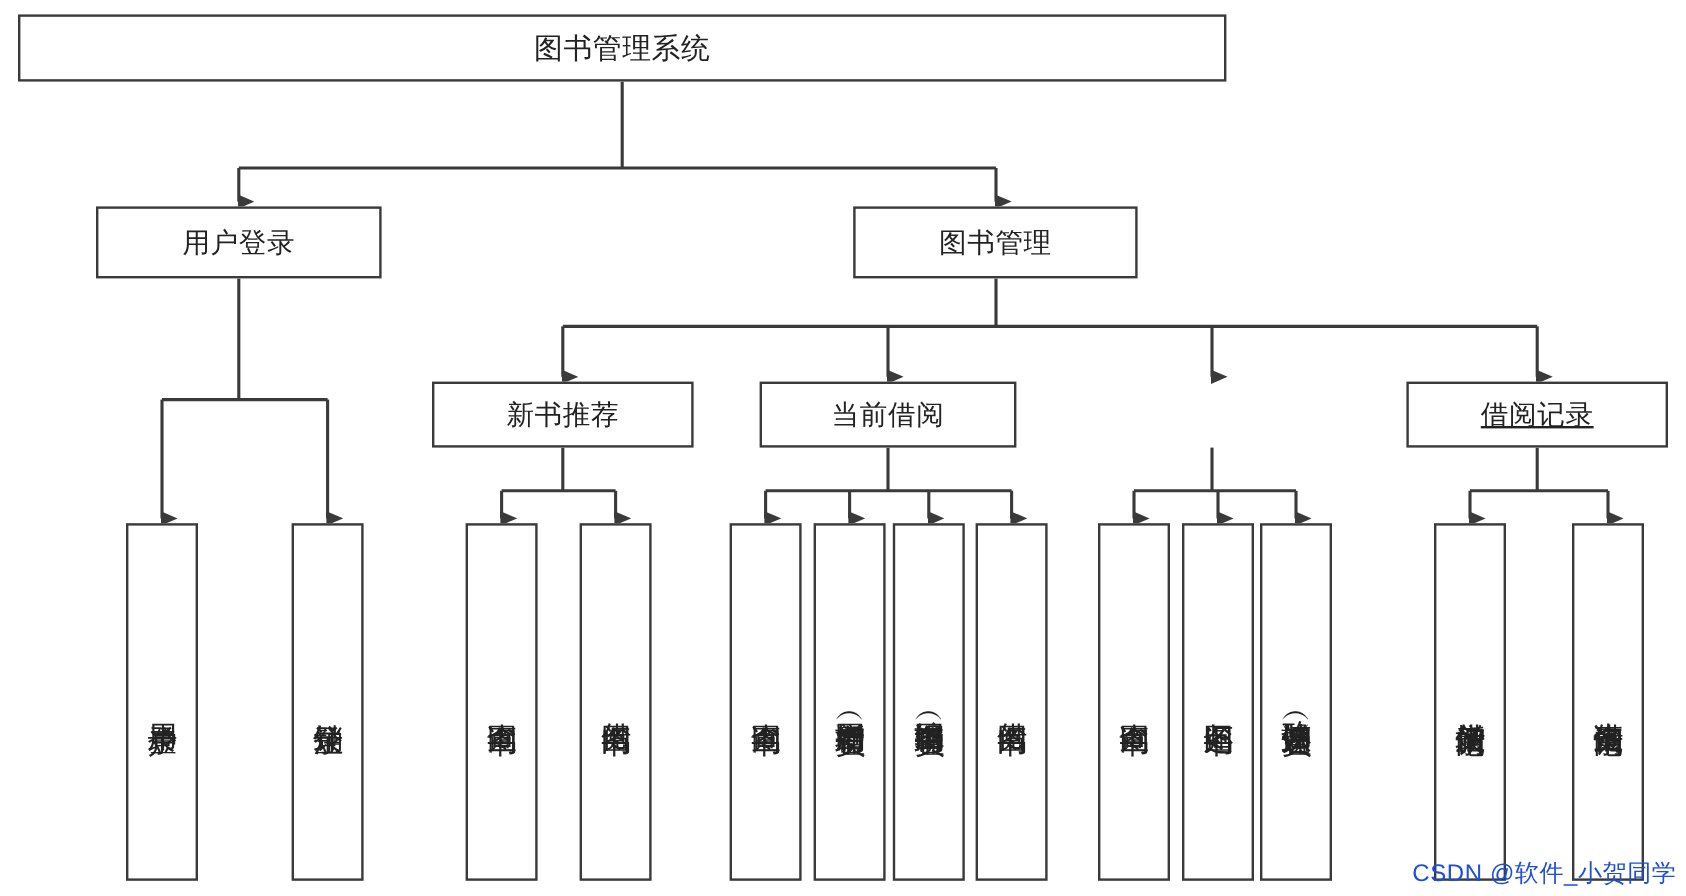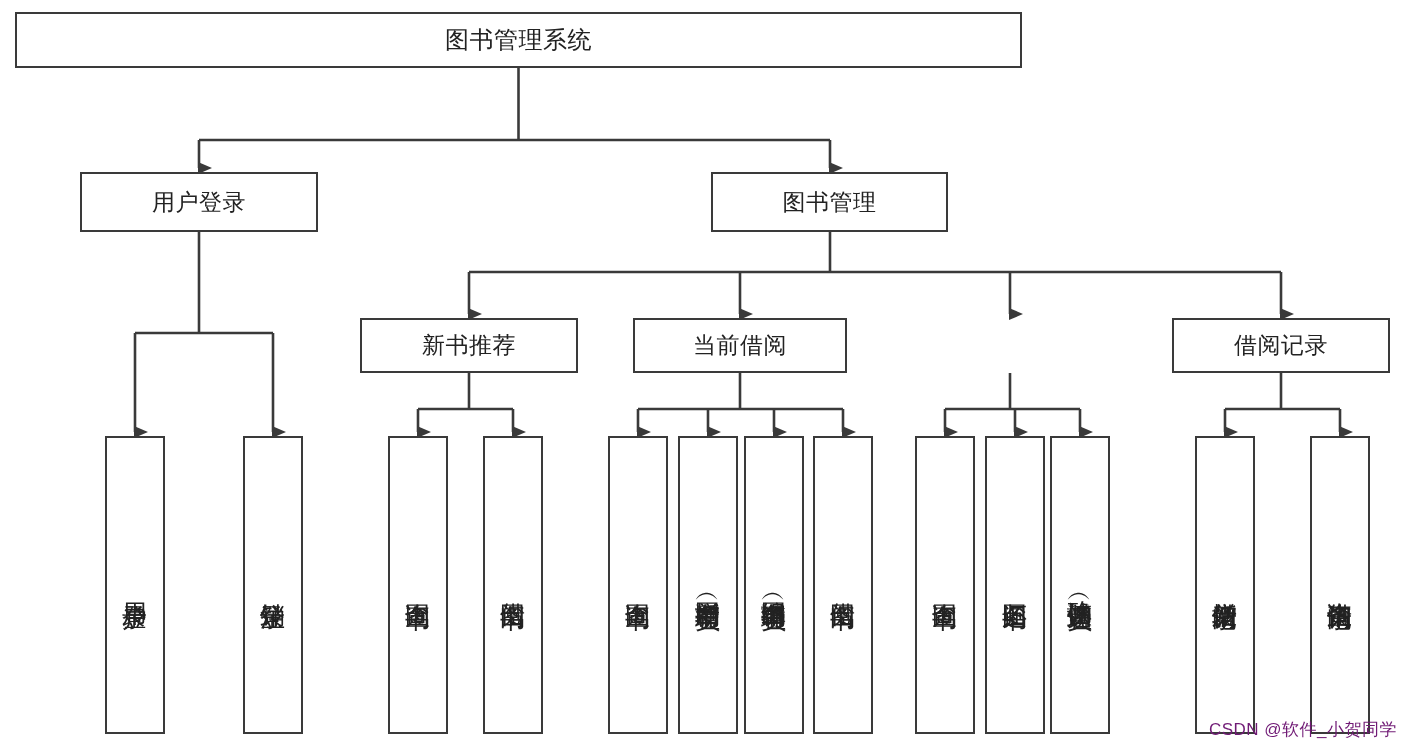--- a/index.html
+++ b/index.html
@@ -56,22 +56,22 @@
     stroke-width: 2.6;
     fill: none;
   }
   .arrowhead {
     fill: #3a3a3a;
   }
   .watermark {
     position: absolute;
     right: 8px;
     bottom: 6px;
-    font-size: 17px;
-    color: #701a75;
+    font-size: 20px;
+    color: #1d4ed8;
     letter-spacing: 0.5px;
     white-space: nowrap;
   }
 </style>
 </head>
 <body>
 
 <div id="canvas">
 
   <svg class="links" viewBox="0 0 1405 747">
@@ -132,21 +132,21 @@
   <div class="node node-h" style="left:360px; top:318px; width:218px; height:55px;">
     <span>新书推荐</span>
   </div>
 
   <div class="node node-h" style="left:711px; top:172px; width:237px; height:60px;">
     <span>图书管理</span>
   </div>
   <div class="node node-h" style="left:633px; top:318px; width:214px; height:55px;">
     <span>当前借阅</span>
   </div>
-  <div class="node node-h" style="left:1172px; top:318px; width:218px; height:55px;">
+  <div class="node node-h" style="left:1172px; top:318px; width:218px; height:55px;text-decoration:underline;">
     <span>借阅记录</span>
   </div>
 
   <div class="node node-v" style="left:105px; top:436px; width:60px; height:298px;">
     <span>用户登录</span>
   </div>
   <div class="node node-v" style="left:243px; top:436px; width:60px; height:298px;">
     <span>注销登录</span>
   </div>
   <div class="node node-v" style="left:388px; top:436px; width:60px; height:298px;">

